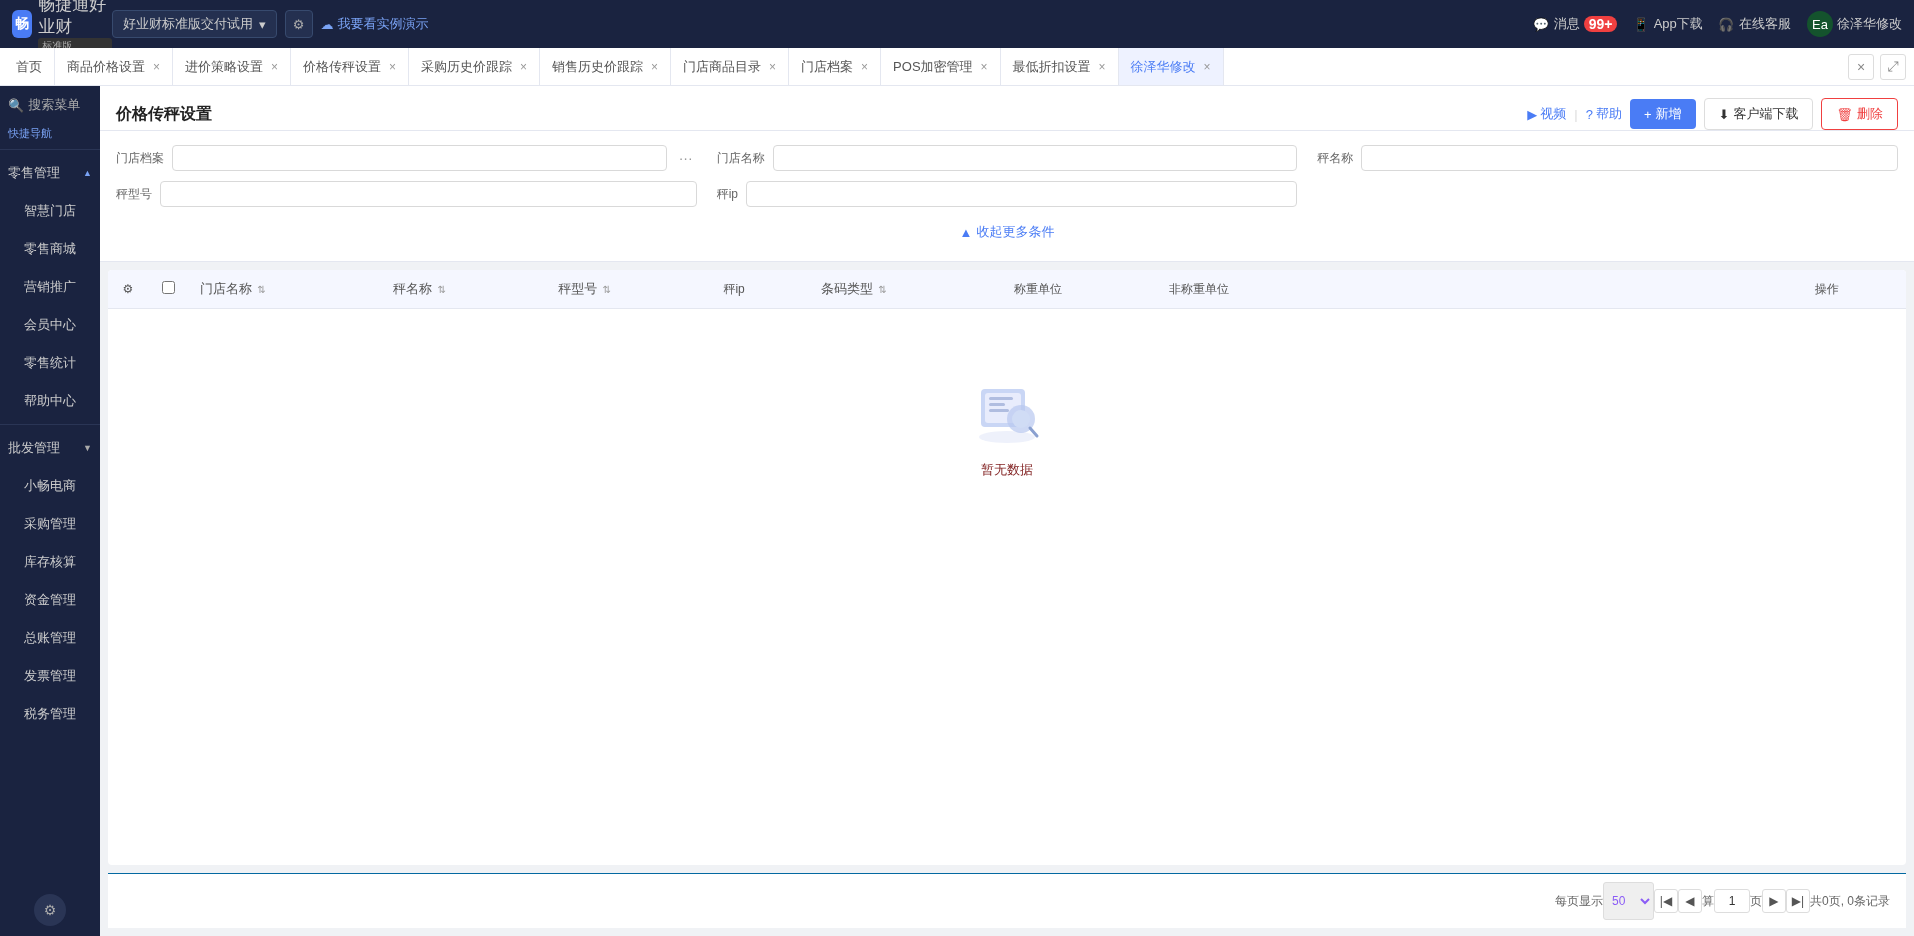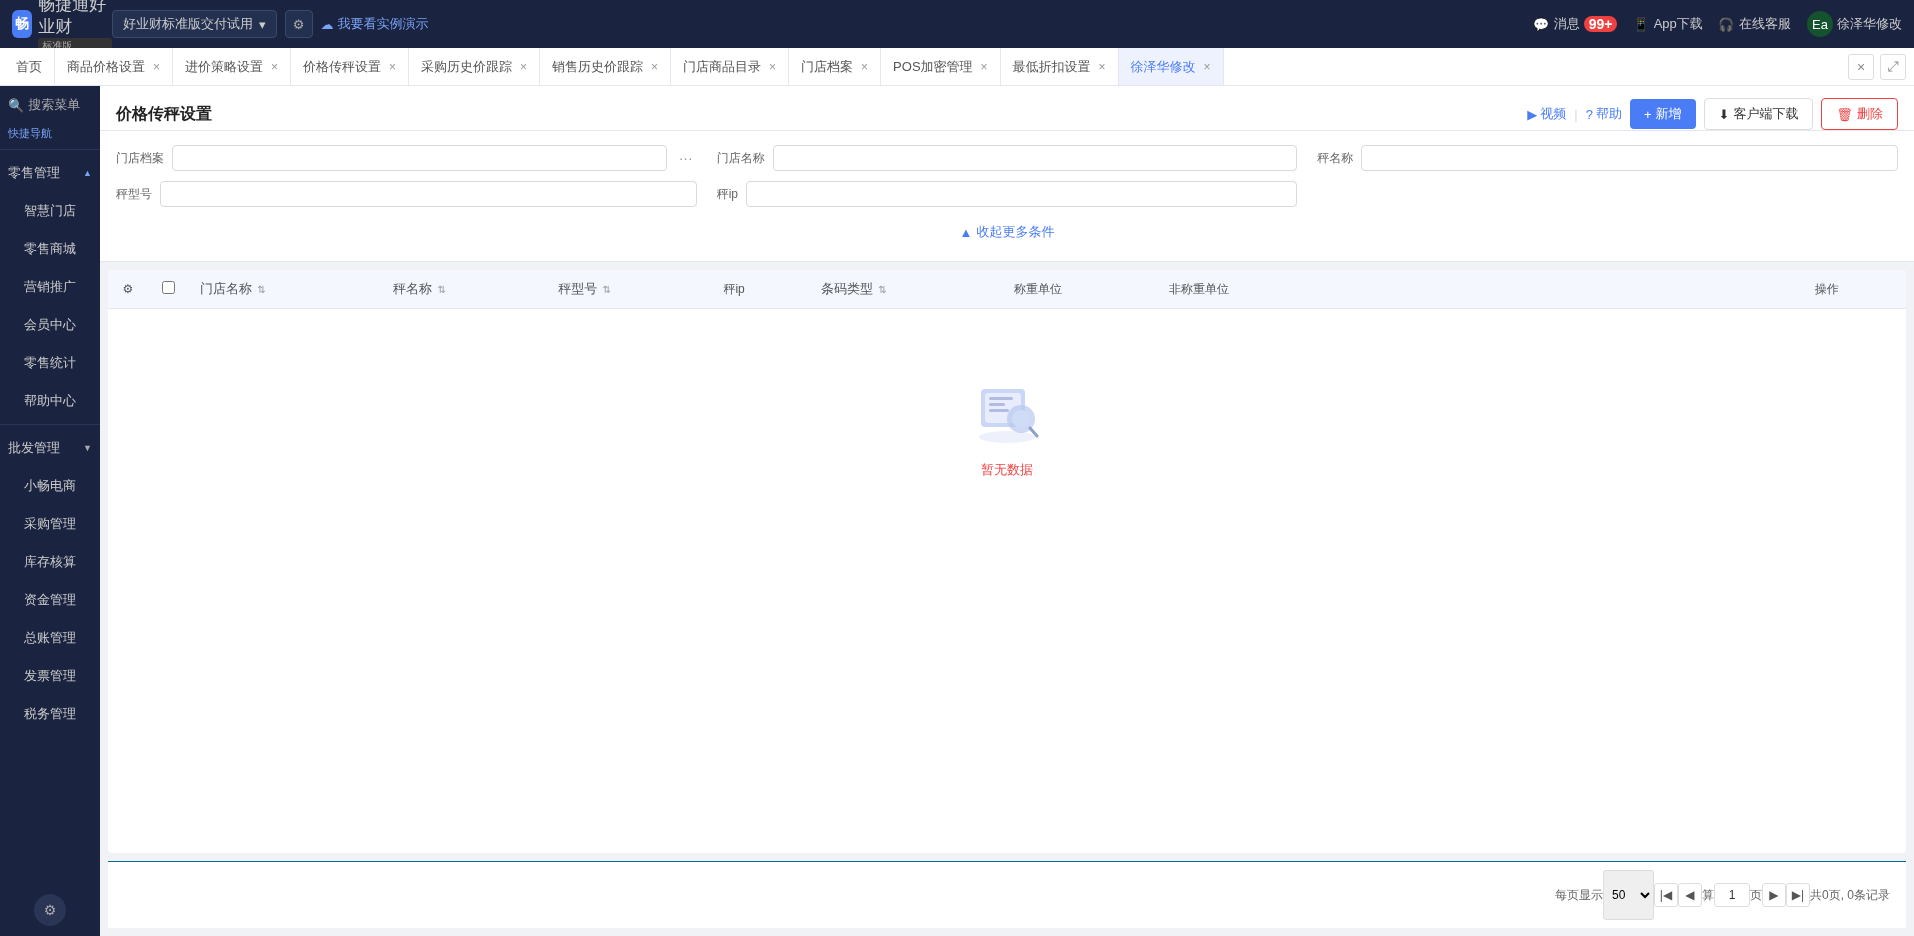--- a/index.html
+++ b/index.html
@@ -322,37 +322,37 @@
     .th-check { width: 40px; text-align: center; }
     .th-settings { width: 40px; text-align: center; }
     .empty-area {
       display: flex; flex-direction: column; align-items: center; justify-content: center;
       padding: 60px 0;
     }
     .empty-icon {
       width: 80px; height: 80px;
       margin-bottom: 12px;
     }
-    .empty-text { color: #ef4444; font-size: 13px; }
+    .empty-text { color: #7f1d1d; font-size: 13px; }
 
     
     .pagination-bar {
       background: #fff;
       border-top: 1px solid #0369a1;
       padding: 8px 16px;
       display: flex;
       align-items: center;
       justify-content: flex-end;
       gap: 0;
       flex-shrink: 0;
       margin: 0 8px 8px;
     }
     .pagination-label { color: #666; font-size: 12px; }
     .pagination-select {
-      border: 1px solid #ddd; border-radius: 3px; padding: 16px 4px; font-size: 12px; color: #000000;
+      border: 1px solid #ddd; border-radius: 3px; padding: 10px 4px; font-size: 12px; color: #8b5cf6;
     }
     .pagination-btn {
       width: 24px; height: 24px;
       border: 1px solid #ddd; border-radius: 3px;
       display: flex; align-items: center; justify-content: center;
       cursor: pointer; color: #555; font-size: 12px; background: white;
     }
     .pagination-input {
       width: 36px; height: 24px; border: 1px solid #ddd; border-radius: 3px;
       text-align: center; font-size: 12px; color: #333;

